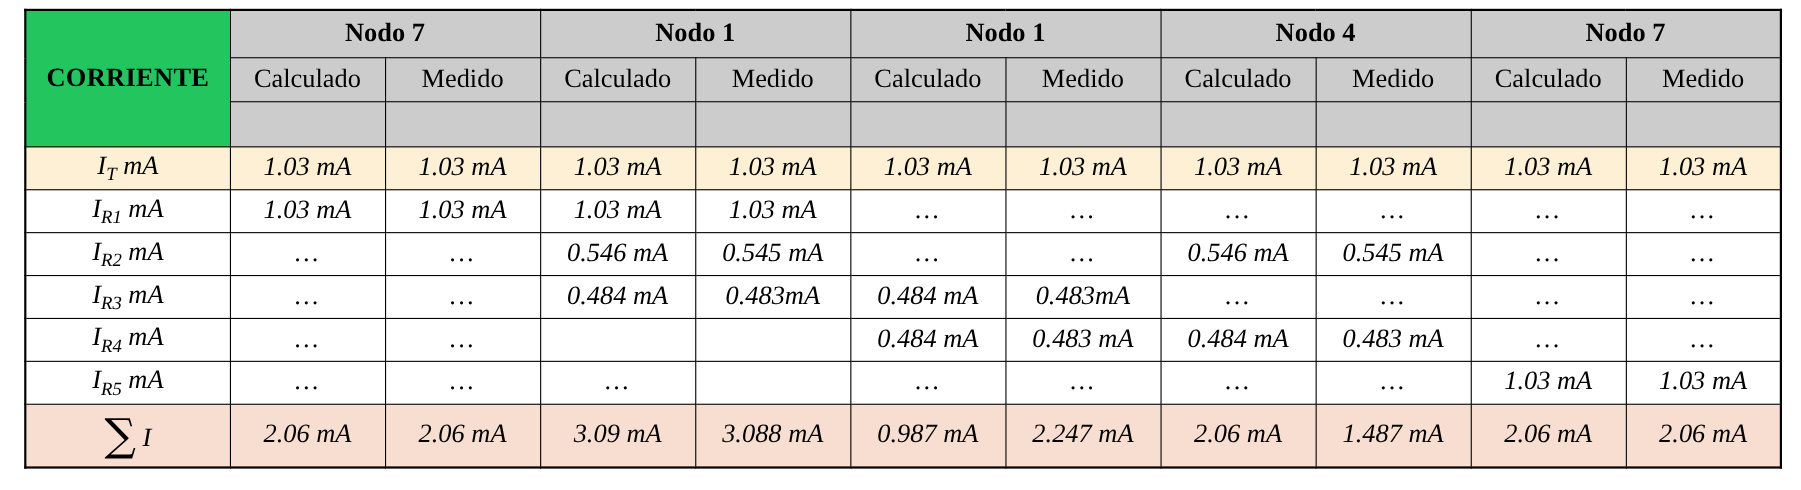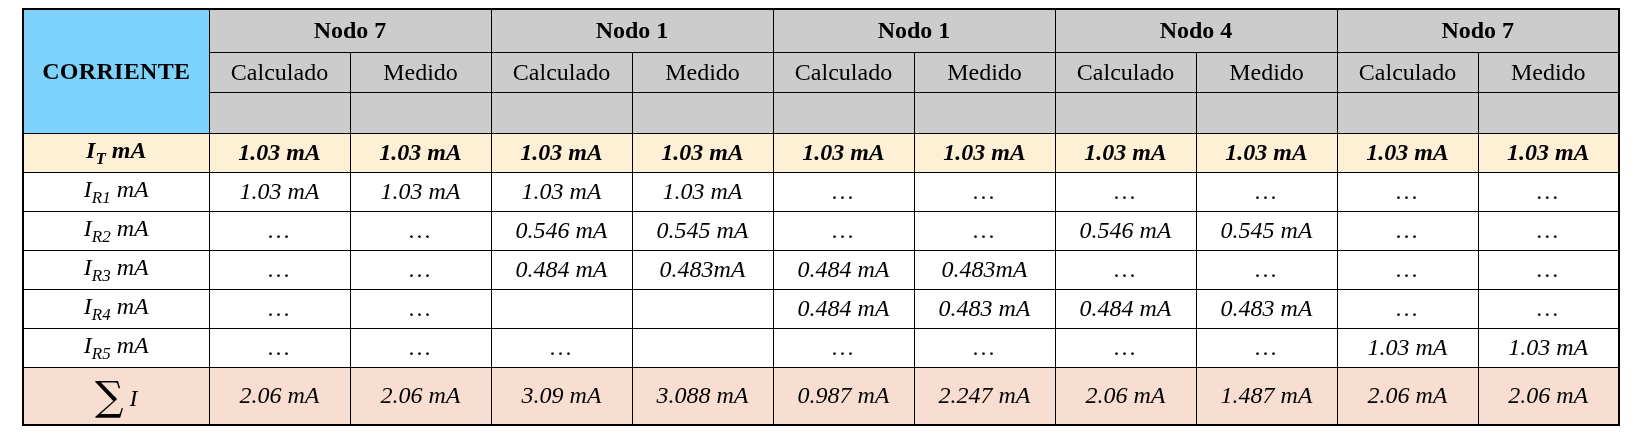--- a/index.html
+++ b/index.html
@@ -31,21 +31,21 @@
     vertical-align: middle;
     font-size: 24px;
     padding: 0;
     line-height: 1.15;
   }
   
   table.current-table {
     outline: none;
   }
   .hdr-corriente {
-    background: #7dd3fc;
+    background: #22c55e;
     font-weight: bold;
     font-size: 25px;
     width: 186px;
     letter-spacing: 0.3px;
   }
   .hdr-node {
     background: #cccccc;
     font-weight: bold;
     font-size: 25px;
     height: 42px;
@@ -60,21 +60,20 @@
     background: #cccccc;
     height: 40px;
     border-top: none !important;
   }
   .row-label {
     font-size: 24px;
     white-space: nowrap;
   }
   .row-it {
     background: #fdf0d5;
-    font-weight: bold;
   }
   .row-sum {
     background: #f7ded0;
   }
   tr.data-row td {
     height: 38px;
   }
   tr.sum-row td {
     height: 56px;
   }

